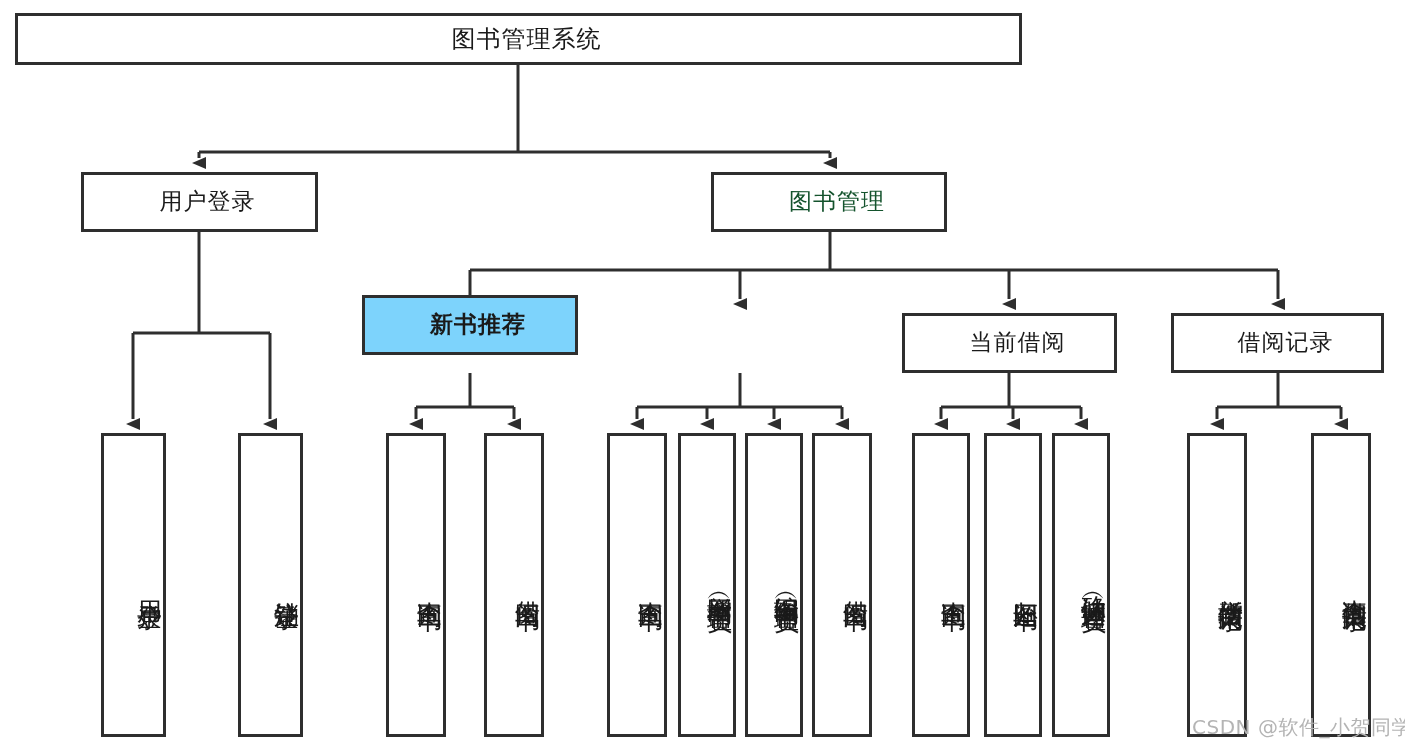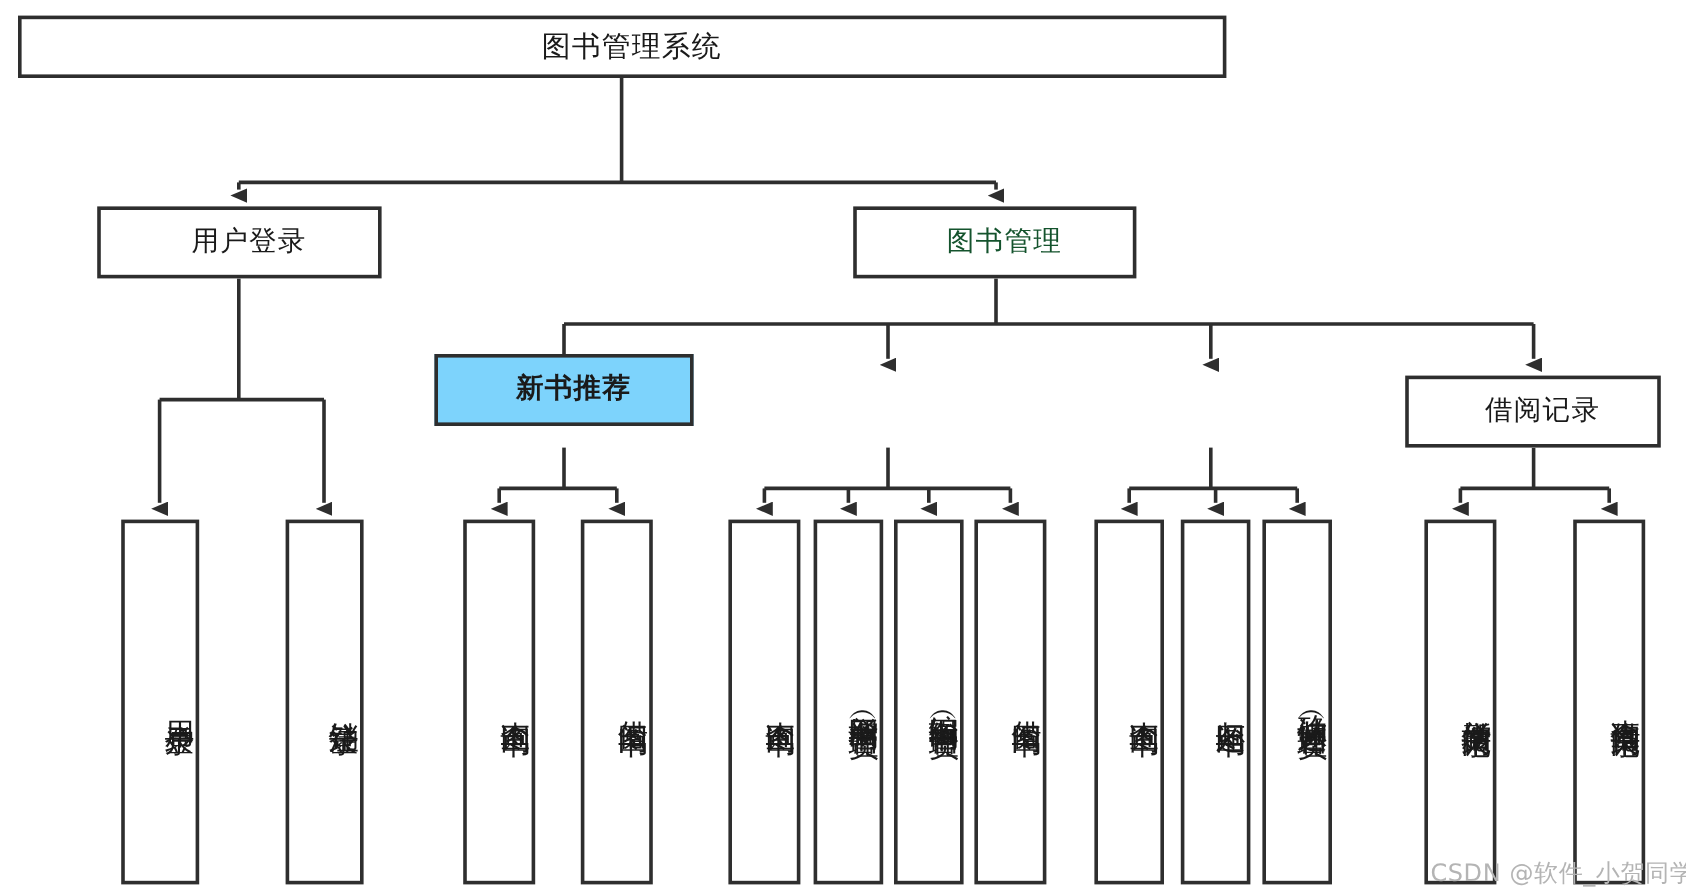--- a/index.html
+++ b/index.html
@@ -132,20 +132,23 @@
   <div class="node hnode" style="left: 81px; top: 172px; width: 237px; height: 60px; border-color: rgb(46, 46, 46); background: rgb(255, 255, 255); color: rgb(26, 26, 26);">
     <span>用户登录</span>
   </div>
   <div class="node hnode" style="left: 711px; top: 172px; width: 236px; height: 60px; border-color: rgb(46, 46, 46); background: rgb(255, 255, 255); color: #14532d;">
     <span>图书管理</span>
   </div>
 
   <div class="node hnode" style="left: 362px; top: 295px; width: 216px; height: 60px; border-color: rgb(46, 46, 46); background: #7dd3fc; color: rgb(26, 26, 26); font-weight: bold;">
     <span>新书推荐</span>
   </div>
+  <div class="node hnode" style="left: 902px; top: 313px; width: 215px; height: 60px; border-color: rgb(46, 46, 46); background: rgb(255, 255, 255); color: rgb(26, 26, 26);">
+    <span>当前借阅</span>
+  </div>
   <div class="node hnode" style="left: 1171px; top: 313px; width: 213px; height: 60px; border-color: rgb(46, 46, 46); background: rgb(255, 255, 255); color: rgb(26, 26, 26);">
     <span>借阅记录</span>
   </div>
 
   <div class="node leaf" style="left: 101px; top: 433px; width: 65px; height: 304px; border-color: rgb(46, 46, 46); background: rgb(255, 255, 255); color: rgb(26, 26, 26);">
     <span>用户登录</span>
   </div>
   <div class="node leaf" style="left: 238px; top: 433px; width: 65px; height: 304px; border-color: rgb(46, 46, 46); background: rgb(255, 255, 255); color: rgb(26, 26, 26);">
     <span>注销登录</span>
   </div>

